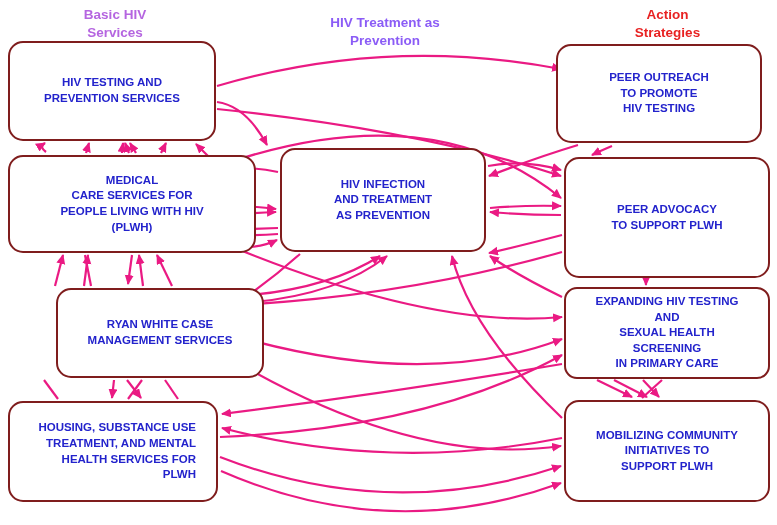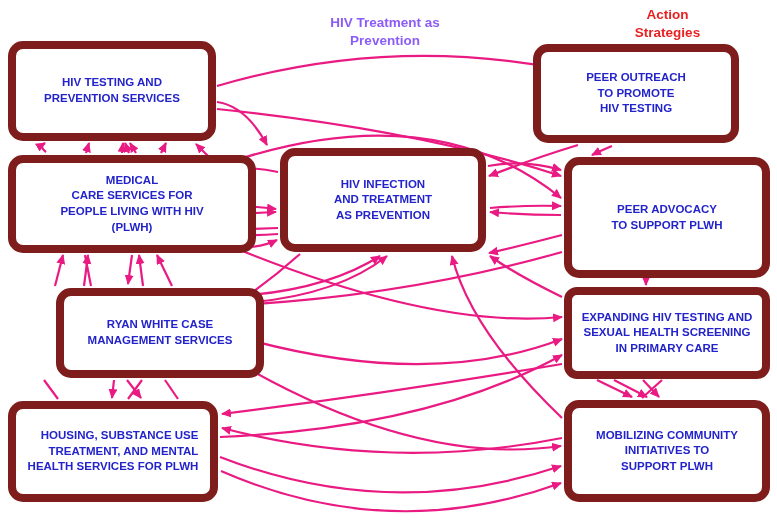--- a/index.html
+++ b/index.html
@@ -15,35 +15,35 @@
     position:absolute;z-index:3;
     font-weight:bold;font-size:13.5px;line-height:1.3;
     text-align:center;white-space:pre-line;
   }
   #h-basic{left:30px;top:6px;width:170px;color:#b565e0;}
   #h-tap{left:290px;top:14px;width:190px;color:#8b5cf6;}
   #h-action{left:580px;top:6px;width:175px;color:#e82222;}
   .node{
     position:absolute;z-index:2;
     background:#ffffff;
-    border:8px solid #7f1d1d;
+    border:2px solid #7f1d1d;
     border-radius:15px;
     color:#2323cc;
     font-weight:bold;font-size:11.5px;line-height:1.35;
     display:flex;align-items:center;justify-content:center;
     text-align:center;white-space:pre-line;
     box-sizing:border-box;
-    padding:4px;
+    padding:20px;
   }
   #b-hiv-testing {left:8px;  top:41px;  width:208px;height:100px;}
   #b-medical     {left:8px;  top:155px; width:248px;height:98px;}
   #b-ryan-white  {left:8px;  top:288px; width:208px;height:90px;margin-left:48px;}
   #b-housing     {left:8px;  top:401px; width:210px;height:101px;text-align:right;}
   #b-center      {left:280px;top:148px; width:206px;height:104px;}
-  #b-peer-outreach {left:533px;top:44px; width:206px;height:99px;}
+  #b-peer-outreach {left:556px;top:44px; width:206px;height:99px;}
   #b-peer-advocacy {left:564px;top:157px;width:206px;height:121px;}
   #b-expanding   {left:564px;top:287px;width:206px;height:92px;border-radius:13px;}
   #b-mobilizing  {left:564px;top:400px;width:206px;height:102px;}
 </style>
 </head>
 <body>
 
 <div id="stage">
 
   <svg id="edges" viewBox="0 0 777 525" xmlns="http://www.w3.org/2000/svg">
@@ -102,20 +102,22 @@
         <path d="M562,252 Q400,298 220,306" fill="none" stroke="#ea1a83" stroke-width="2.2" marker-end="url(#ah)"></path>
         <path d="M562,364 Q390,393 222,414" fill="none" stroke="#ea1a83" stroke-width="2.2" marker-end="url(#ah)"></path>
         <path d="M645,279 Q646,281 646,285" fill="none" stroke="#ea1a83" stroke-width="2.2" marker-end="url(#ah)"></path>
         <path d="M597,380 L632,397" fill="none" stroke="#ea1a83" stroke-width="2.2" marker-end="url(#ah)"></path>
         <path d="M614,380 L647,397" fill="none" stroke="#ea1a83" stroke-width="2.2" marker-end="url(#ah)"></path>
         <path d="M643,380 L659,397" fill="none" stroke="#ea1a83" stroke-width="2.2" marker-end="url(#ah)"></path>
         <path d="M662,380 L642,398" fill="none" stroke="#ea1a83" stroke-width="2.2"></path>
       </g>
   </svg>
 
+  <div class="hdr" id="h-basic">Basic HIV
+Services</div>
   <div class="hdr" id="h-tap">HIV Treatment as
 Prevention</div>
   <div class="hdr" id="h-action">Action
 Strategies</div>
 
   <div class="node" id="b-hiv-testing">HIV TESTING AND
 PREVENTION SERVICES</div>
   <div class="node" id="b-medical">MEDICAL
 CARE SERVICES FOR
 PEOPLE LIVING WITH HIV

